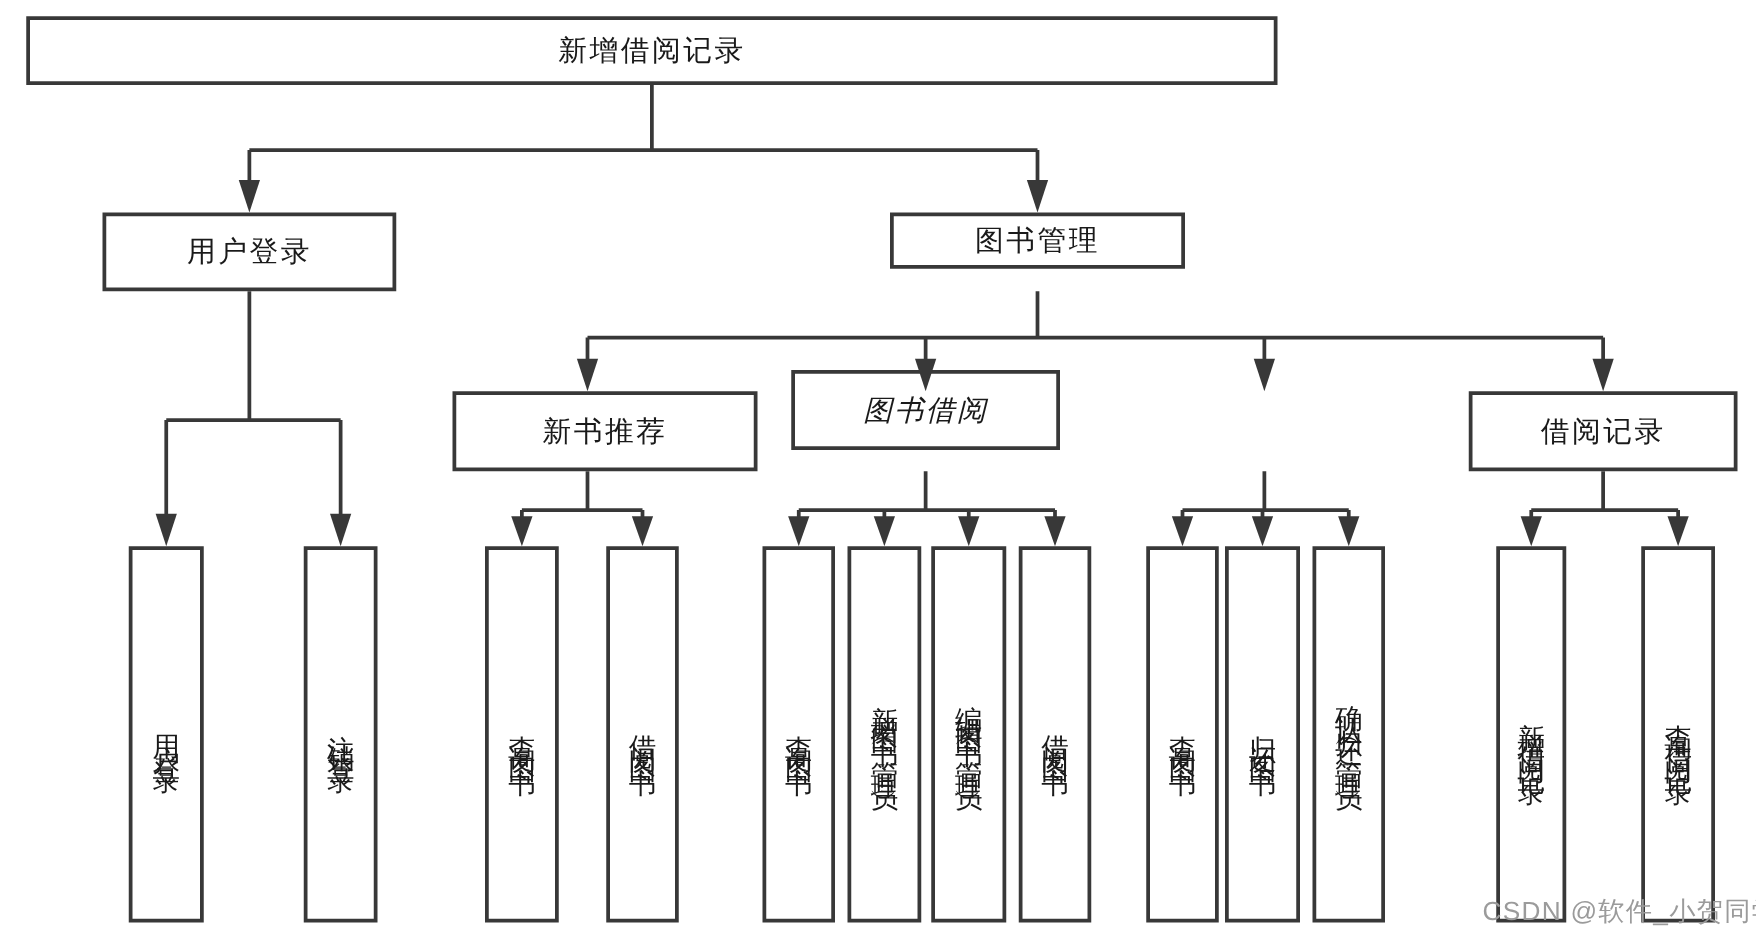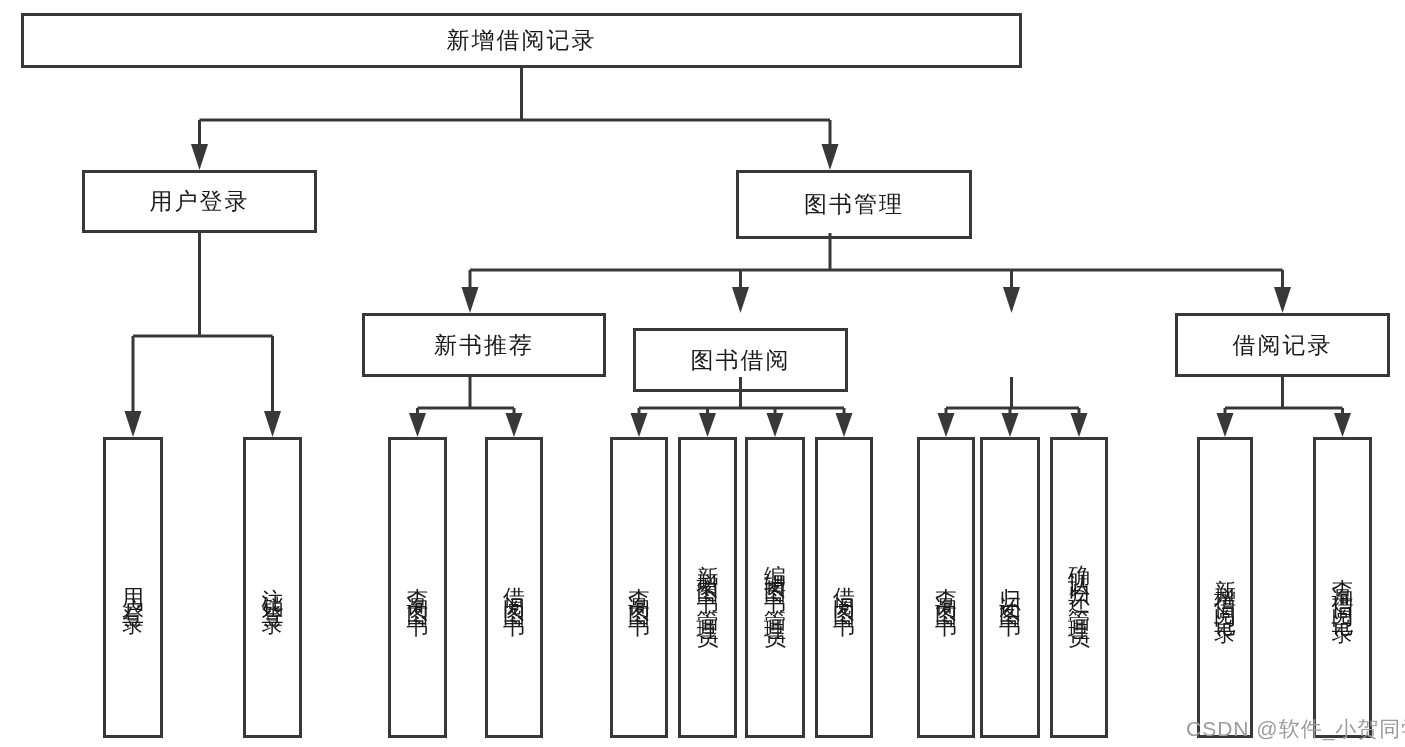--- a/index.html
+++ b/index.html
@@ -134,24 +134,24 @@
       <line x1="1225" y1="408" x2="1225" y2="415"></line>
       <polygon points="1216.5,413 1233.5,413 1225,437"></polygon>
       <line x1="1342.5" y1="408" x2="1342.5" y2="415"></line>
       <polygon points="1334,413 1351,413 1342.5,437"></polygon>
     </g>
   </svg>
 
   <div class="node" style="left:21px;top:13px;width:1001px;height:55px;">新增借阅记录</div>
 
   <div class="node" style="left:82px;top:170px;width:235px;height:63px;">用户登录</div>
-  <div class="node" style="left:712px;top:170px;width:236px;height:69px;margin-left:24px;">图书管理</div>
+  <div class="node" style="left:712px;top:170px;width:236px;height:45px;">图书管理</div>
 
   <div class="node" style="left:362px;top:313px;width:244px;height:64px;">新书推荐</div>
-  <div class="node" style="left:633px;top:328px;width:215px;height:64px;">图书借阅</div>
+  <div class="node" style="left:633px;top:296px;width:215px;height:64px;font-style:italic;">图书借阅</div>
   <div class="node" style="left:1175px;top:313px;width:215px;height:64px;">借阅记录</div>
 
   <div class="node vnode" style="left:103px;top:437px;width:60px;height:301px;">用户登录</div>
   <div class="node vnode" style="left:243px;top:437px;width:59px;height:301px;">注销登录</div>
 
   <div class="node vnode" style="left:388px;top:437px;width:59px;height:301px;">查询图书</div>
   <div class="node vnode" style="left:485px;top:437px;width:58px;height:301px;">借阅图书</div>
 
   <div class="node vnode" style="left:610px;top:437px;width:58px;height:301px;">查询图书</div>
   <div class="node vnode" style="left:678px;top:437px;width:59px;height:301px;">新增图书（管理员）</div>

